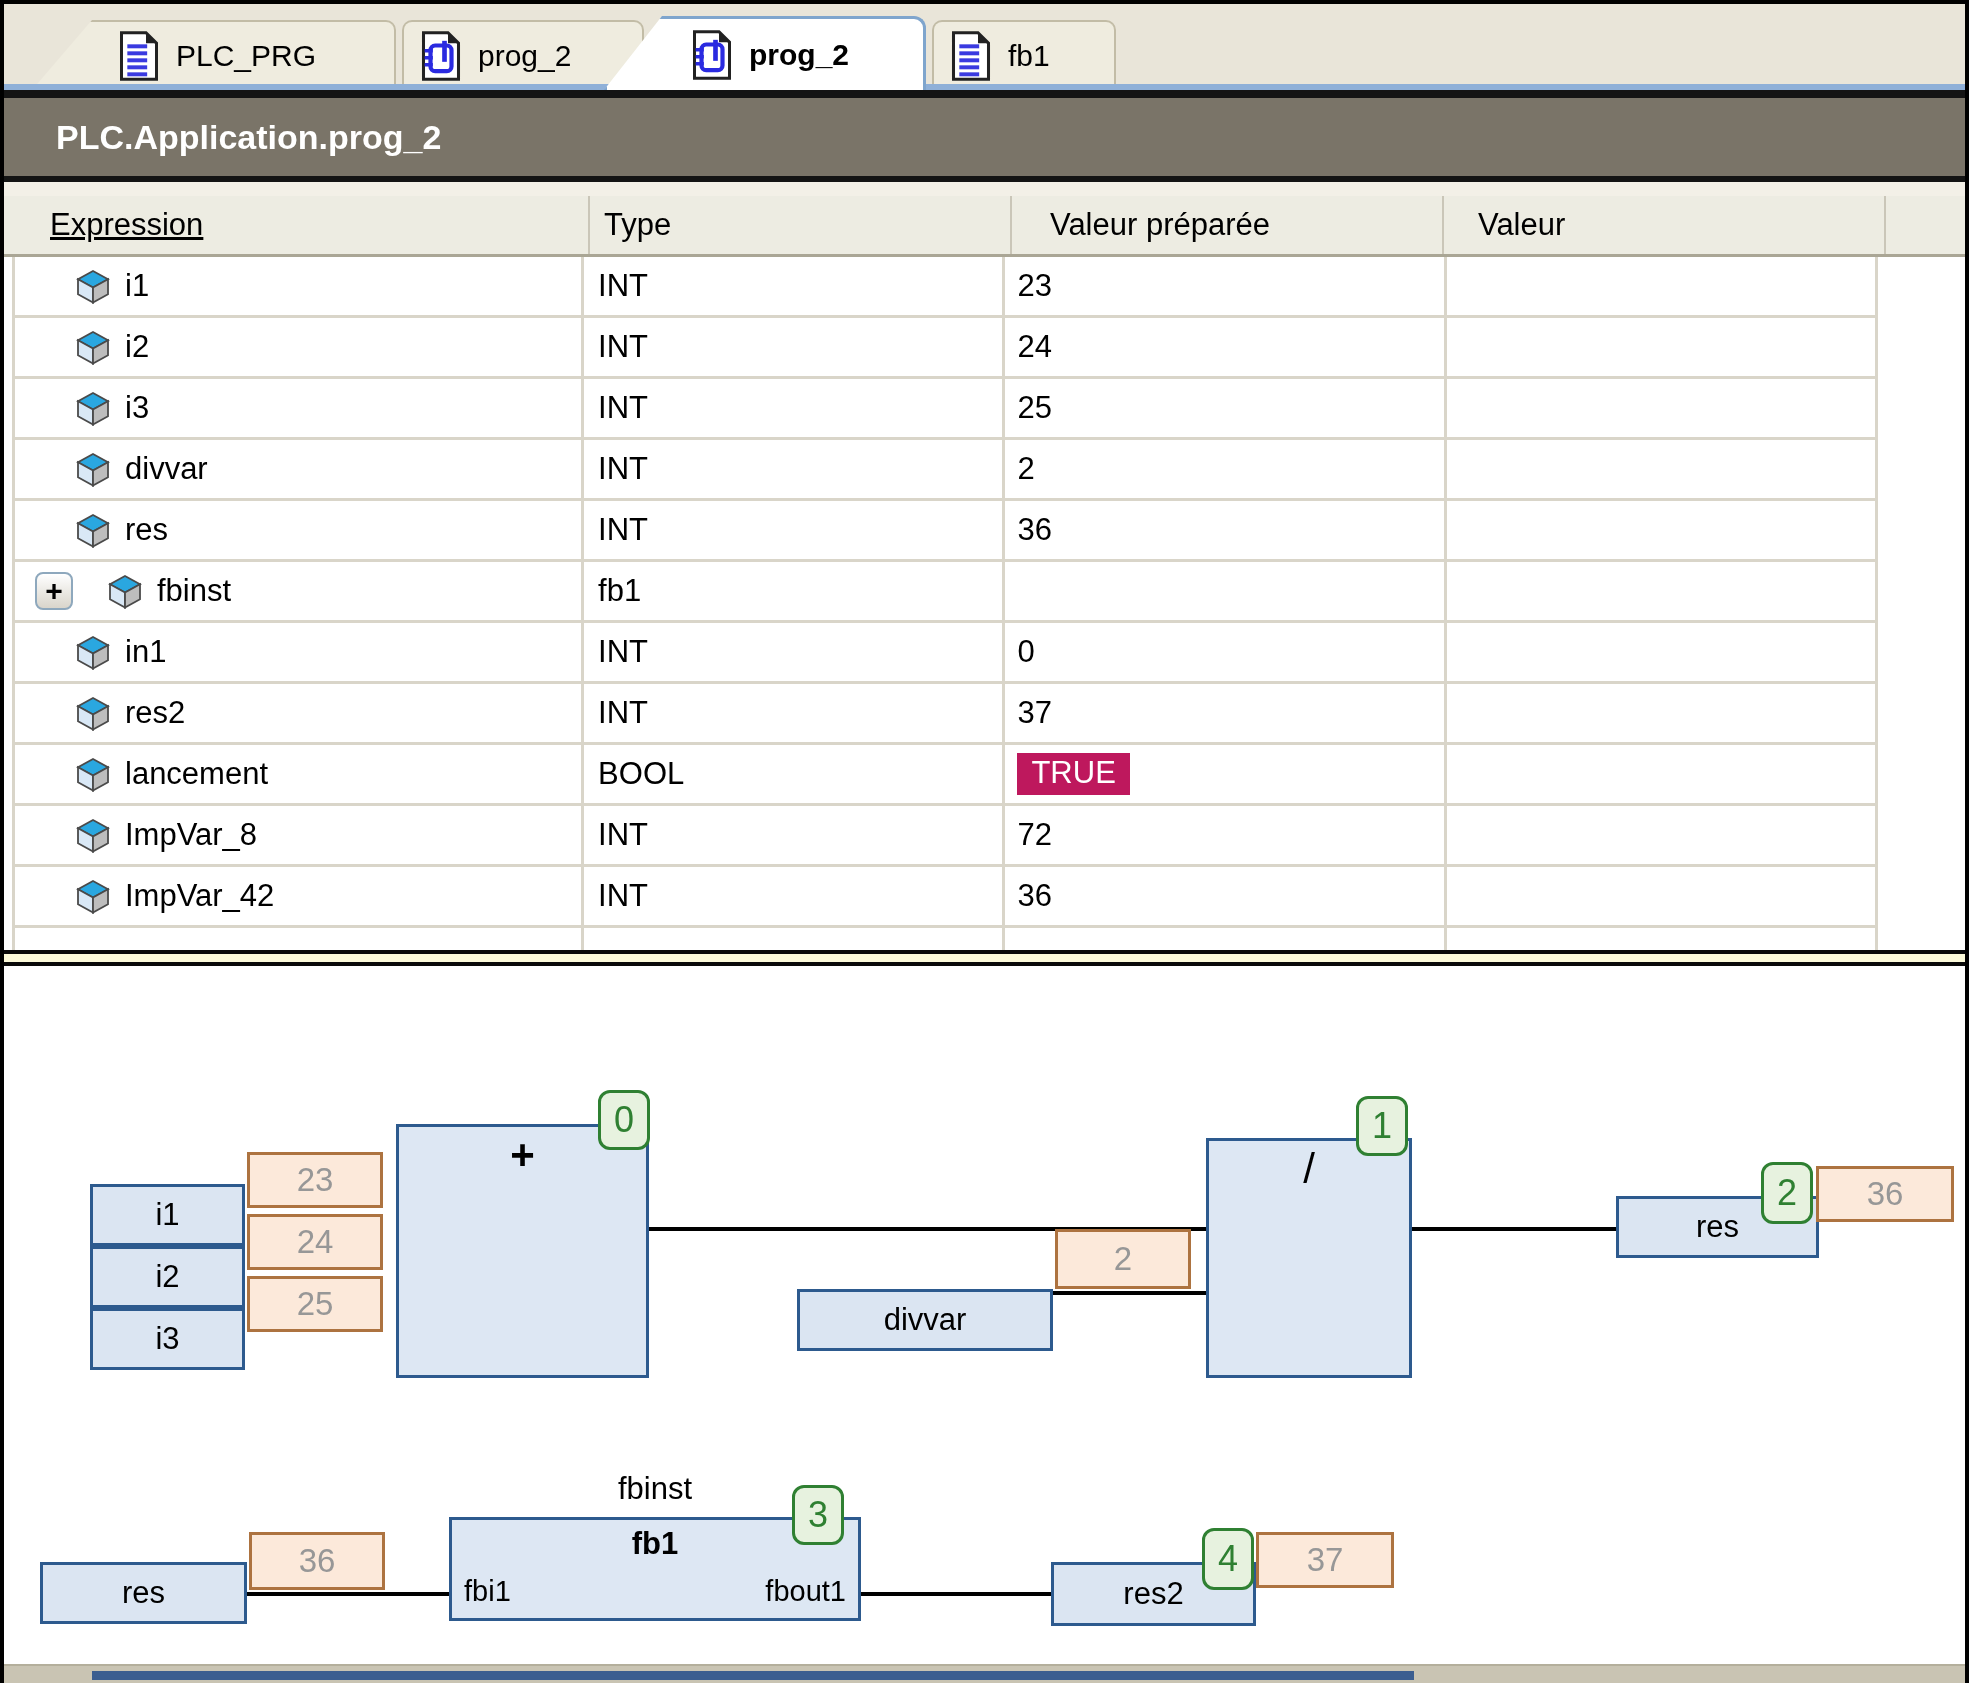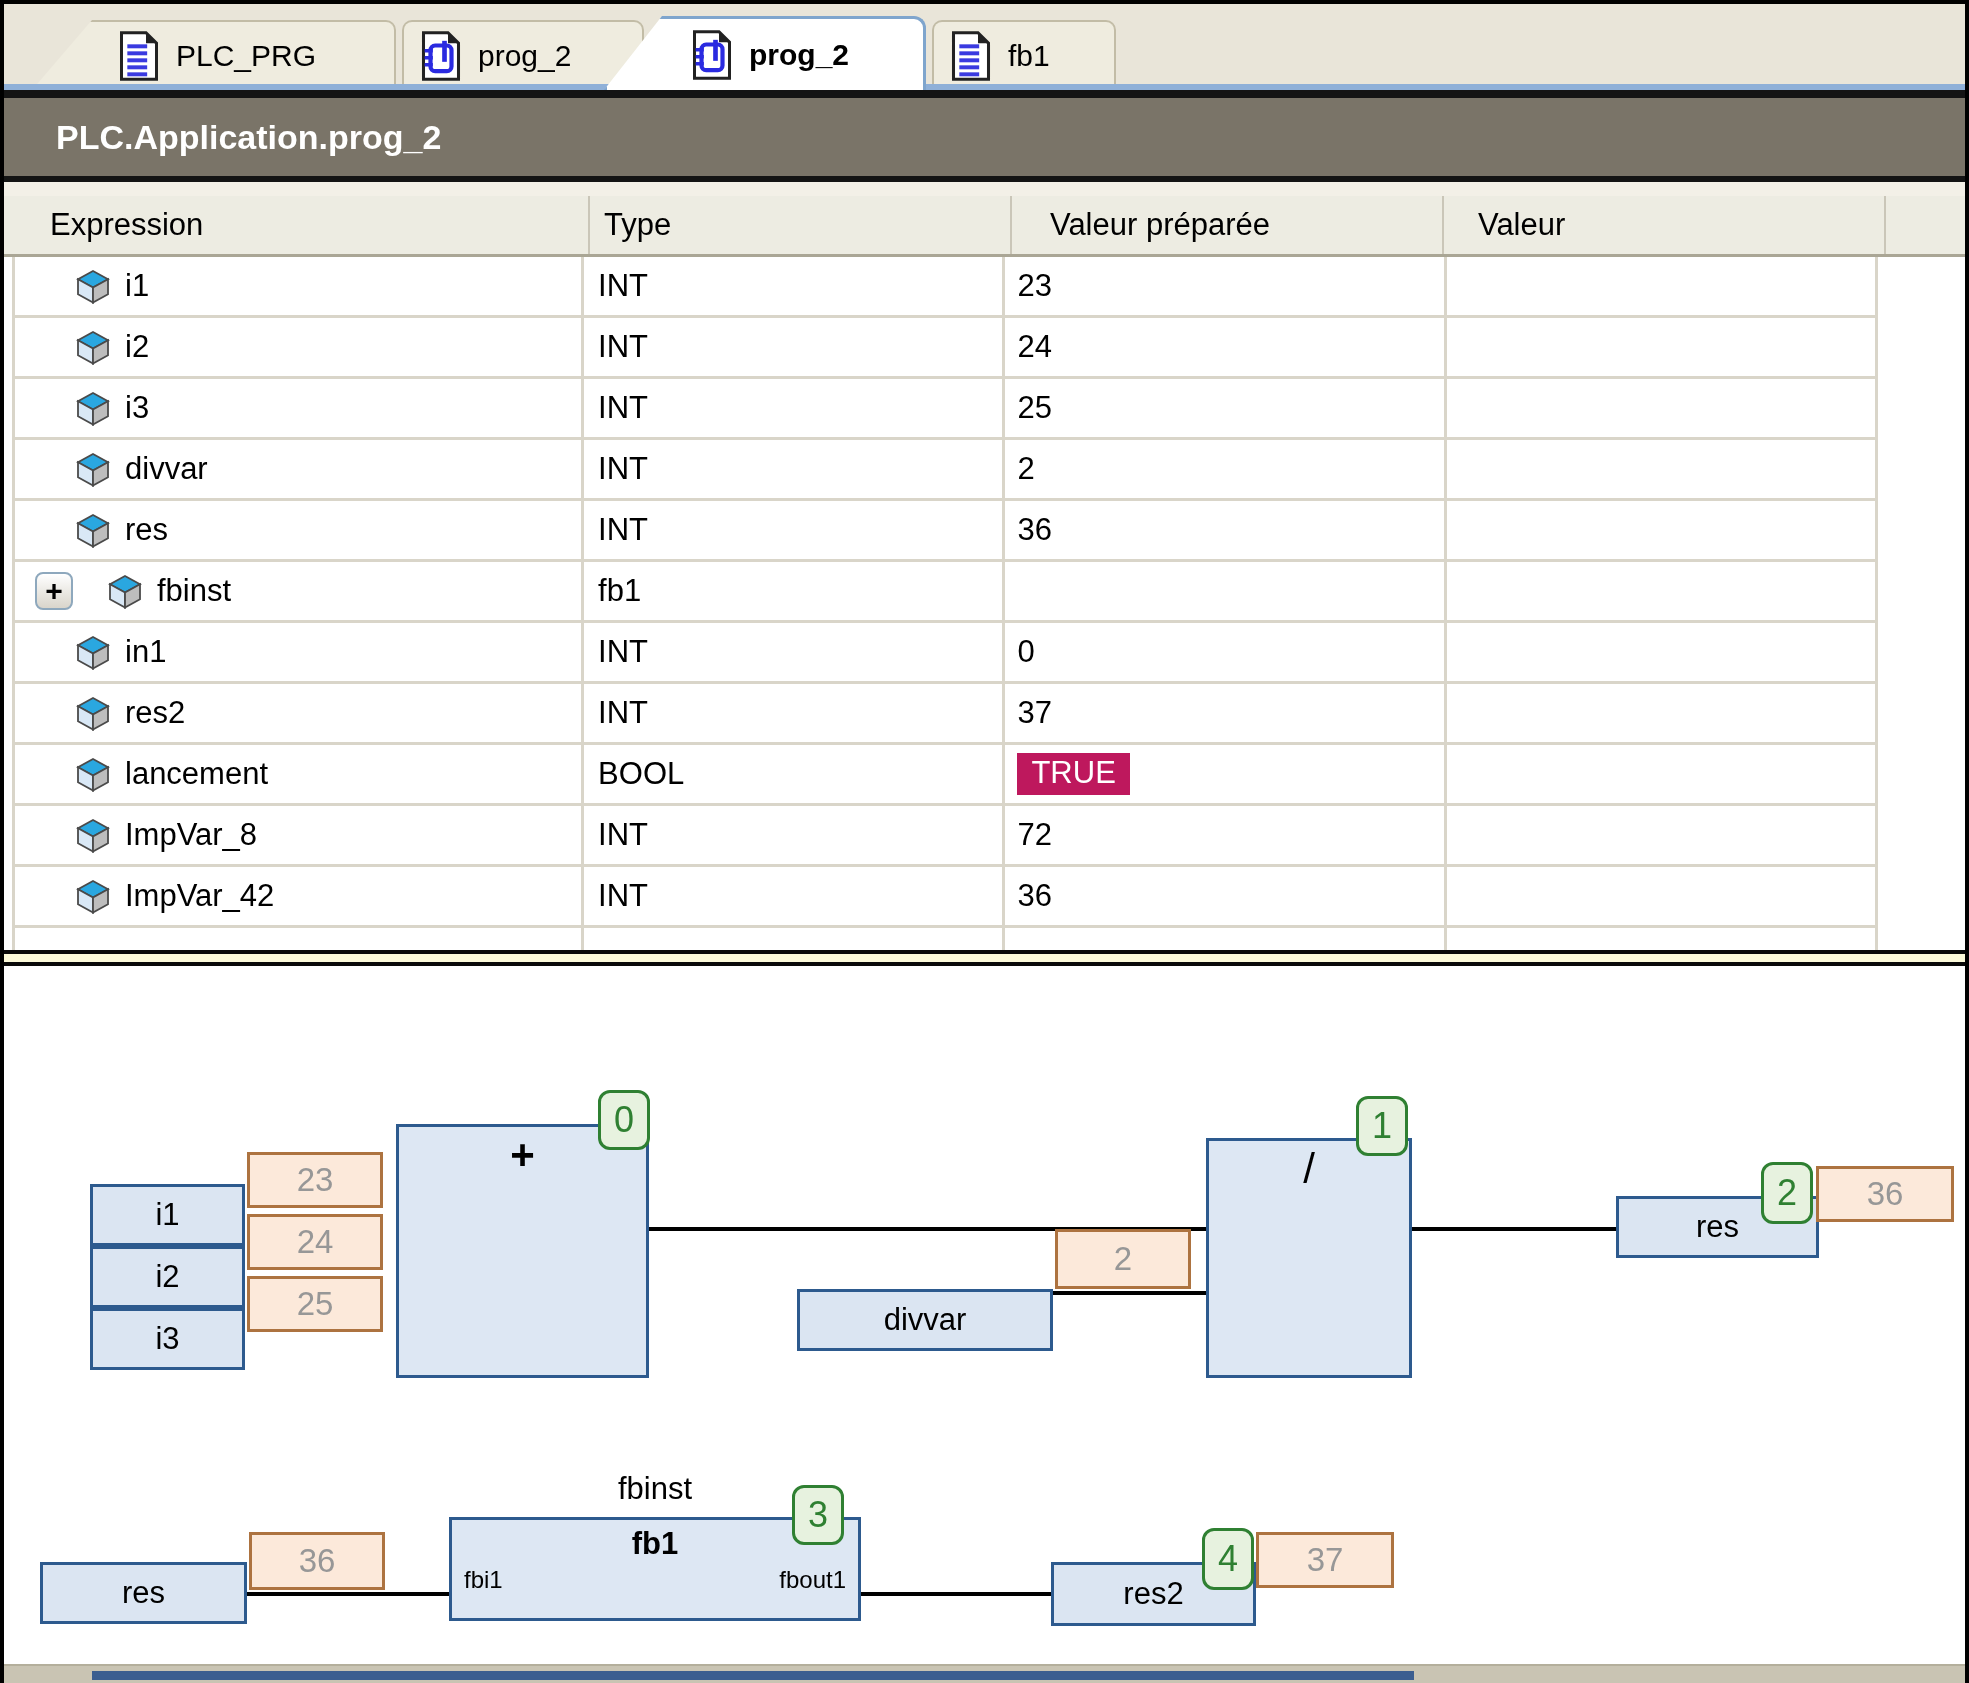--- a/index.html
+++ b/index.html
@@ -29,21 +29,21 @@
   .blackband1{position:absolute;left:0;top:86px;width:100%;height:8px;background:#141414;z-index:4;}
   .titlebar{position:absolute;left:0;top:94px;width:100%;height:78px;background:#7a7468;z-index:4;
     display:flex;align-items:center;padding-left:52px;}
   .titlebar span{color:#fff;font-size:34px;font-weight:bold;}
   .blackband2{position:absolute;left:0;top:172px;width:100%;height:6px;background:#141414;z-index:4;}
   .gapstrip{position:absolute;left:0;top:178px;width:100%;height:14px;background:#f3f0e7;}
   
   .theader{position:absolute;left:0;top:192px;width:100%;height:61px;background:#edece2;border-bottom:3px solid #aaa695;
     display:flex;align-items:center;font-size:31px;}
   .thcell{height:100%;display:flex;align-items:center;border-right:2px solid #cac6b8;padding-left:38px;}
-  .th-expr{width:578px;margin-left:8px;}
+  .th-expr{width:578px;margin-left:8px;text-decoration:underline;}
   .th-type{width:422px;padding-left:14px;}
   .th-val{width:442px;padding-left:34px;}
   .th-prep{width:432px;padding-left:38px;}
   .tbody{position:absolute;left:8px;top:253px;width:1866px;height:693px;overflow:hidden;
     border-left:3px solid #d9d5c9;border-right:3px solid #d9d5c9;background:#fff;}
   .trow{display:flex;width:100%;height:61px;border-bottom:3px solid #d9d5c9;background:#fff;}
   .tcell{height:100%;display:flex;align-items:center;border-right:3px solid #d9d5c9;font-size:31px;overflow:hidden;}
   .c-expr{width:570px;padding-left:20px;gap:14px;}
   .c-type{width:422px;padding-left:14px;}
   .c-val{width:442px;padding-left:12px;}
@@ -64,21 +64,21 @@
   .varbox{position:absolute;background:#dbe5f2;border:3px solid #2d5a8e;display:flex;align-items:center;justify-content:center;
     font-size:31px;z-index:2;}
   .valbox{position:absolute;background:#fce9da;border:3px solid #ad7340;display:flex;align-items:center;justify-content:center;
     font-size:33px;color:#979797;z-index:2;}
   .opblock{position:absolute;background:#dde7f3;border:3px solid #2d5a8e;z-index:2;}
   .opsym{position:absolute;top:4px;left:0;width:100%;text-align:center;font-size:42px;font-weight:bold;}
   .badge{position:absolute;background:#e7f2df;border:3px solid #2f8032;border-radius:12px;color:#2f8032;
     display:flex;align-items:center;justify-content:center;font-size:36px;z-index:3;}
   .fbcaption{position:absolute;text-align:center;font-size:31px;z-index:2;}
   .fbtitle{position:absolute;top:6px;left:0;width:100%;text-align:center;font-size:31px;font-weight:bold;}
-  .fbpin{position:absolute;bottom:24px;font-size:24px;}
+  .fbpin{position:absolute;bottom:10px;font-size:29px;}
   .pin-in{left:12px;}
   .pin-out{right:12px;}
   
   .bottomstrip{position:absolute;left:0;top:1660px;width:100%;height:23px;background:#c9c4b3;border-top:2px solid #b4af9c;}
   .bluebar{position:absolute;left:88px;top:5px;width:1322px;height:9px;background:#3b5e90;}
 </style>
 </head>
 <body>
 
 <div class="screen">

